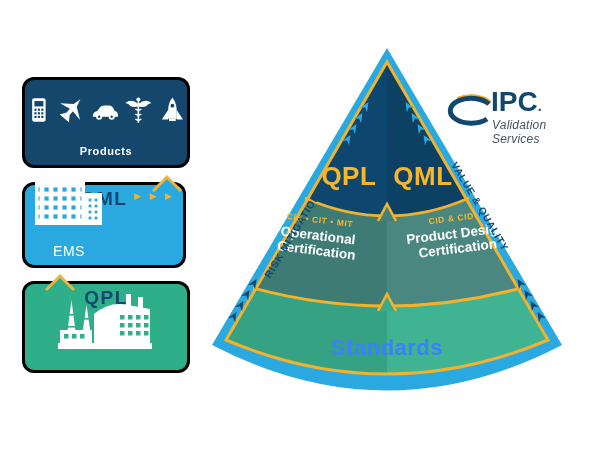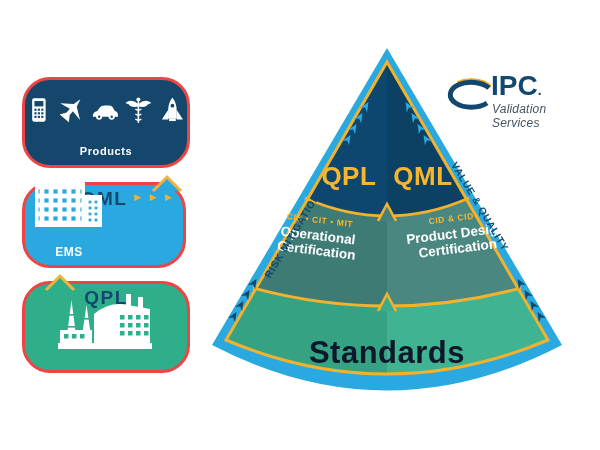--- a/index.html
+++ b/index.html
@@ -1,60 +1,60 @@
 <!DOCTYPE html>
 <html><head>
 <meta charset="utf-8">
 <style>
   html,body{margin:0;padding:0;background:#fff;}
   .stage{position:relative;width:600px;height:450px;background:#fff;overflow:hidden;
          font-family:"Liberation Sans",sans-serif;}
 
   
-  .box{position:absolute;border:3px solid #ef4444;border-radius:28px;box-sizing:border-box;}
+  .box{position:absolute;border:3px solid #000000;border-radius:12px;box-sizing:border-box;}
   .box-products{left:22px;top:77px;width:168px;height:91px;background:#15476D;}
   .box-qml{left:22px;top:182px;width:164px;height:86px;background:#2AA9E0;}
   .box-qpl{left:22px;top:281px;width:168px;height:92px;background:#2FAE8A;}
 
   .icons-row{position:absolute;top:15px;left:0;width:100%;display:flex;justify-content:center;
              align-items:center;gap:4px;}
   .box-label{position:absolute;bottom:8px;left:0;width:100%;text-align:center;color:#fff;
              font-weight:bold;font-size:11px;letter-spacing:.6px;}
   .box-title{position:absolute;top:3px;left:0;width:100%;text-align:center;color:#12486F;
              font-weight:bold;font-size:19px;letter-spacing:1.5px;}
 
   .bump{position:absolute;top:-10px;width:30px;height:17px;overflow:visible;}
   .bump-qml{left:127px;}
   .bump-qpl{left:20px;}
 
   .qml-row{position:absolute;bottom:6px;left:0;width:100%;display:flex;justify-content:space-between;
            align-items:flex-end;padding:0 8px;box-sizing:border-box;}
   .bcol{display:flex;flex-direction:column;align-items:center;}
-  .bcol .blabel{color:#fff;font-weight:bold;font-size:12px;letter-spacing:.5px;margin-top:18px;}
+  .bcol .blabel{color:#fff;font-weight:normal;font-size:14px;letter-spacing:.5px;margin-top:18px;}
   .flow-arrows{color:#F2B22E;font-size:9px;letter-spacing:3px;align-self:center;margin-bottom:34px;}
 
   .factory-wrap{position:absolute;bottom:20px;left:0;width:100%;display:flex;justify-content:center;}
 
   
   .cone-top-labels{position:absolute;left:287px;top:161px;width:200px;display:flex;justify-content:center;
                    gap:17px;color:#F7B62C;font-weight:bold;font-size:26px;letter-spacing:.5px;}
   .cert{position:absolute;width:130px;text-align:center;}
   .cert .tagline{color:#F7B62C;font-weight:bold;font-size:8.5px;letter-spacing:.6px;margin-bottom:3px;}
   .cert .cert-title{color:#fff;font-weight:bold;font-size:13.5px;line-height:1.12;}
   .cert-left{left:253px;top:215px;transform:rotate(7deg);}
   .cert-right{left:391px;top:213px;transform:rotate(-7deg);}
-  .standards{position:absolute;left:287px;top:335px;width:200px;text-align:center;color:#0f172a;
-             font-weight:bold;font-size:31px;letter-spacing:.5px;}
+  .standards{position:absolute;left:287px;top:335px;width:200px;text-align:center;color:#3b82f6;
+             font-weight:bold;font-size:22px;letter-spacing:.5px;}
   .edge-label{position:absolute;width:120px;text-align:center;color:#12486F;font-weight:bold;
               font-size:10px;letter-spacing:.8px;white-space:nowrap;}
   .edge-left{left:232px;top:230px;transform:rotate(-59deg);}
   .edge-right{left:420px;top:201px;transform:rotate(59deg);}
 
   
-  .logo{position:absolute;left:444px;top:72px;width:150px;height:52px;}
+  .logo{position:absolute;left:444px;top:88px;width:150px;height:52px;}
   .logo-swoosh{position:absolute;left:0;top:5px;}
   .logo-name{position:absolute;left:47px;top:-2px;font-size:28px;font-weight:bold;color:#12486F;}
   .logo-mark{font-size:14px;}
   .logo-tagline{position:absolute;left:48px;top:30px;font-style:italic;font-size:12px;color:#44535F;
                 letter-spacing:.2px;}
 
   .cone-svg{position:absolute;left:0;top:0;}
 </style>
 </head>
 <body>

